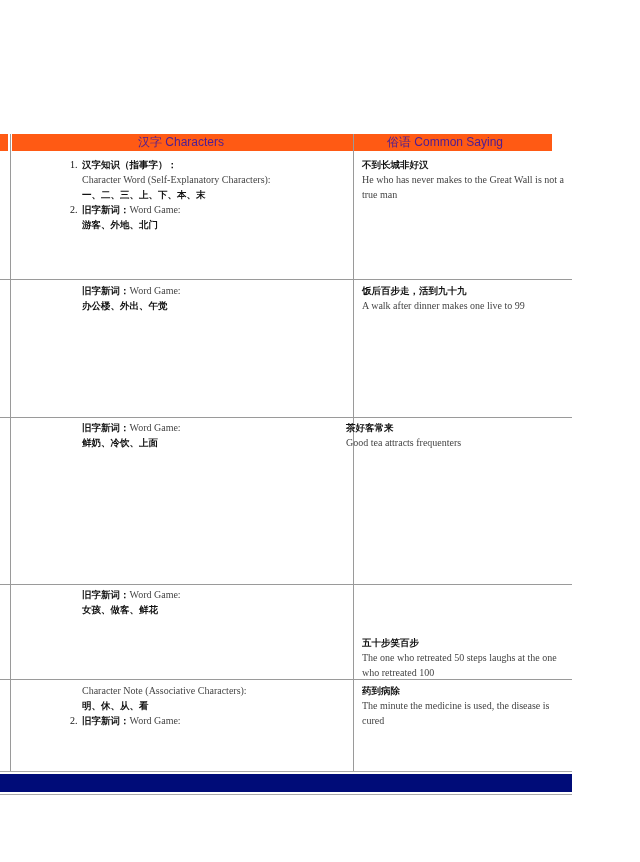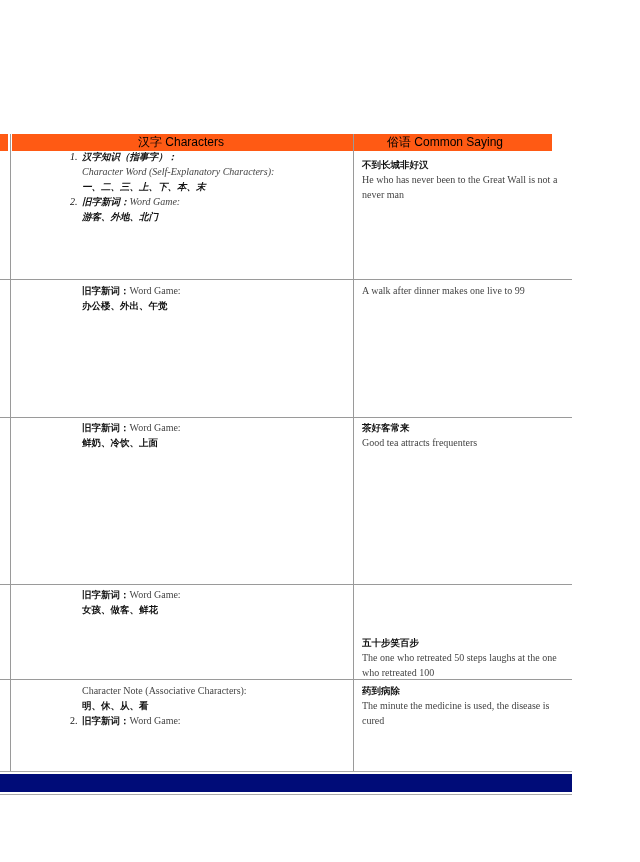--- a/index.html
+++ b/index.html
@@ -1,19 +1,19 @@
 <!DOCTYPE html>
 <html><head>
 <meta charset="utf-8">
 <style>
   html, body { margin:0; padding:0; background:#fff; }
   body { width:640px; height:862px; position:relative; overflow:hidden;
          font-family:"Liberation Serif", serif; color:#333; }
   .hdr { position:absolute; top:134px; height:17px; background:#ff5a14;
-         color:#000000; font-family:"Liberation Sans", sans-serif; font-size:12px;
+         color:#4c1d95; font-family:"Liberation Sans", sans-serif; font-size:12px;
          line-height:17px; text-align:center; }
   .hdr-left { left:0; width:8px; }
   .hdr-chars { left:12px; width:338px; }
   .hdr-say { left:338px; width:214px; }
   .vline { position:absolute; width:1px; background:#9a9a9a; }
   .hline { position:absolute; height:1px; background:#9a9a9a; left:0; width:572px; }
   .cell { position:absolute; font-size:10px; line-height:15px; }
   .cn { font-family:"DejaVu Serif", serif; font-weight:bold; color:#111; font-size:9.5px; }
   .en { color:#444; }
   .num { display:inline-block; width:12px; margin-left:-12px; color:#111; }
@@ -28,45 +28,46 @@
 <div class="hdr hdr-chars">汉字 Characters</div>
 <div class="hdr hdr-say">俗语 Common Saying</div>
 
 <div class="vline" style="left:10px;top:134px;height:637px;"></div>
 <div class="vline" style="left:353px;top:134px;height:637px;"></div>
 <div class="hline" style="top:279px;"></div>
 <div class="hline" style="top:417px;"></div>
 <div class="hline" style="top:584px;"></div>
 <div class="hline" style="top:679px;"></div>
 
-<div class="cell" style="left:82px;top:149px;width:265px;font-style:italic;">
+<div class="cell" style="left:82px;top:157px;width:265px;">
   <div><span class="num">1.</span><span class="cn">汉字知识（指事字）：</span></div>
   <div class="en">Character Word (Self-Explanatory Characters):</div>
   <div class="cn">一、二、三、上、下、本、末</div>
   <div><span class="num">2.</span><span class="cn">旧字新词：</span><span class="en">Word Game:</span></div>
   <div class="cn">游客、外地、北门</div>
 </div>
 <div class="cell" style="left:362px;top:157px;width:208px;">
   <div class="cn">不到长城非好汉</div>
-  <div class="en">He who has never been to the Great Wall is not a never man</div>
+  <div class="en">He who has never makes to the Great Wall is not a true man</div>
 </div>
 
 <div class="cell" style="left:82px;top:283px;width:265px;">
   <div><span class="cn">旧字新词：</span><span class="en">Word Game:</span></div>
   <div class="cn">办公楼、外出、午觉</div>
 </div>
 <div class="cell" style="left:362px;top:283px;width:208px;">
+  <div class="cn">饭后百步走，活到九十九</div>
   <div class="en">A walk after dinner makes one live to 99</div>
 </div>
 
 <div class="cell" style="left:82px;top:420px;width:265px;">
   <div><span class="cn">旧字新词：</span><span class="en">Word Game:</span></div>
   <div class="cn">鲜奶、冷饮、上面</div>
 </div>
-<div class="cell" style="left:362px;top:420px;width:208px;">
+<div class="cell" style="left:346px;top:420px;width:208px;">
   <div class="cn">茶好客常来</div>
   <div class="en">Good tea attracts frequenters</div>
 </div>
 
 <div class="cell" style="left:82px;top:587px;width:265px;">
   <div><span class="cn">旧字新词：</span><span class="en">Word Game:</span></div>
   <div class="cn">女孩、做客、鲜花</div>
 </div>
 <div class="cell" style="left:362px;top:587px;width:208px;margin-top:48px;">
   <div class="cn">五十步笑百步</div>

